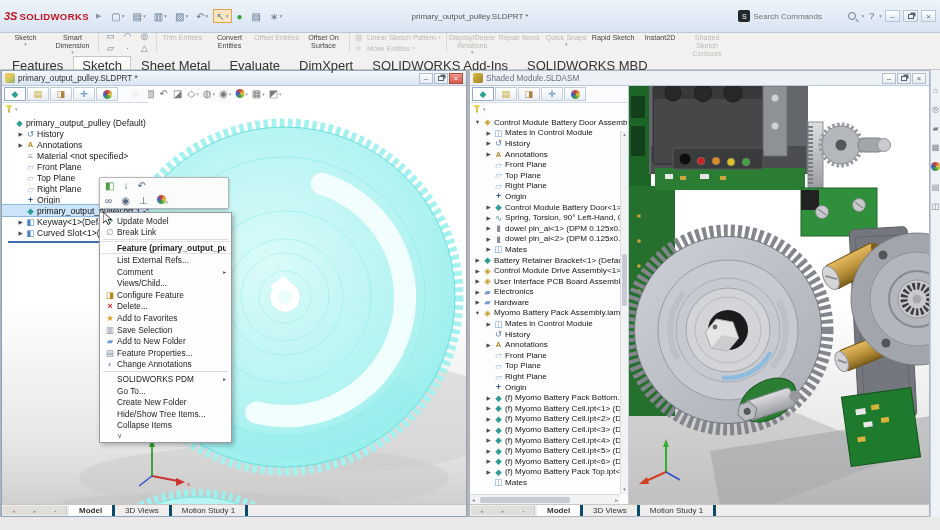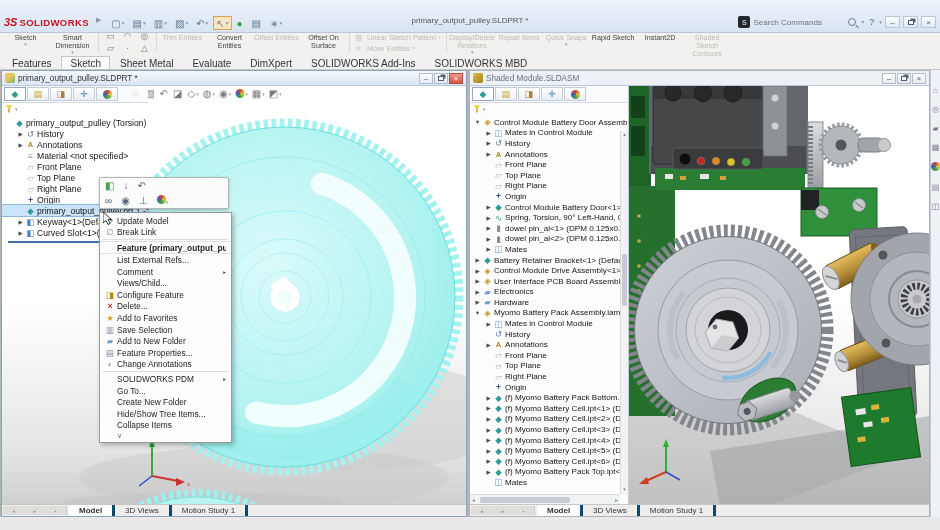--- a/index.html
+++ b/index.html
@@ -1,18 +1,18 @@
 <!DOCTYPE html>
 <html><head>
 <meta charset="utf-8">
 <style>
 *{margin:0;padding:0;box-sizing:border-box}
 .app{position:relative;width:940px;height:530px;font-family:"Liberation Sans",sans-serif;background:#e9e9e9;overflow:hidden;color:#222}
 
-.tb{position:absolute;left:0;top:0;right:0;height:18px;background:linear-gradient(#eef4fb,#d8e4f2);border-bottom:1px solid #b9c7d8;display:flex;align-items:flex-start;padding:16px 4px;gap:3px;z-index:40}
+.tb{position:absolute;left:0;top:0;right:0;height:18px;background:linear-gradient(#eef4fb,#d8e4f2);border-bottom:1px solid #b9c7d8;display:flex;align-items:center;padding:16px 4px;gap:3px;z-index:40}
 .logo{display:flex;align-items:baseline;gap:2px;flex:none}
 .logo .l3{color:#c41220;font-style:italic;font-weight:bold;font-size:11px}
 .logo .lw{color:#c41220;font-weight:bold;font-size:9.5px;letter-spacing:.4px}
 .flyout{color:#8a98a8;font-size:7px;margin:0 4px}
 .qat{display:flex;gap:2px}
 .qbtn{display:flex;align-items:center;height:14px;padding:0 2px;color:#62788e;font-size:10px;border:1px solid transparent}
 .qbtn.active{background:#fce6c0;border-color:#e0a352}
 .qbtn .crt{font-size:5.5px;color:#8a98a8;margin-left:1px}
 .title-center{position:absolute;left:300px;width:340px;text-align:center;font-size:8px;color:#555;pointer-events:none}
 .search{margin-left:auto;display:flex;align-items:center;gap:3px}
@@ -30,21 +30,21 @@
 .bigb{width:47px;flex:none;display:flex;flex-direction:column;align-items:center;padding-top:2px;color:#444;text-align:center;line-height:1.08;font-size:7.2px}
 .bigb .bico{height:13px;font-size:11px;color:#6c7b8d;line-height:13px}
 .bigb .crt{font-size:5px;color:#999}
 .bigb.disabled{color:#bcbab6}.bigb.disabled .bico{color:#cfcdc9}
 .egrid{display:grid;grid-template-columns:repeat(3,15px);grid-auto-rows:12px;align-content:center;gap:0 2px;color:#76828f;font-size:9px;text-align:center;padding:0 2px}
 .stack{display:flex;flex-direction:column;justify-content:center;gap:1px;padding:0 3px}
 .srow{display:flex;align-items:center;gap:2px;font-size:7.2px;color:#bcbab6;height:10px}
 .srow .sico{width:10px;font-size:8px;color:#cfcdc9}
 .srow .crt{font-size:5px;color:#cfcdc9}
 
-.rtabs{position:absolute;top:56px;left:0;right:0;height:14px;background:#f2f1ef;border-bottom:1px solid #c9c7c3;display:flex;padding-left:3px;font-size:10px;color:#333;z-index:30}
+.rtabs{position:absolute;top:56px;left:0;right:0;height:14px;background:#f2f1ef;border-bottom:1px solid #c9c7c3;display:flex;padding-left:3px;font-size:13px;color:#333;z-index:30}
 .rtab{padding:1px 8px 0;border:1px solid transparent;border-bottom:none;margin-right:1px}
 .rtab.active{background:#fbfbfa;border-color:#c9c7c3}
 
 .main{position:absolute;top:70px;left:0;right:0;bottom:13px;background:#b3b3b3}
 .win{position:absolute;top:0;bottom:0;border:1px solid #8ea4bd;background:#fff;overflow:hidden}
 .win-l{left:1px;width:466px}
 .win-r{left:469px;width:461px;border-color:#a9b5c3}
 .wt{position:absolute;top:0;left:0;right:0;height:15px;display:flex;align-items:center;gap:3px;padding:0 3px;font-size:8.2px;background:linear-gradient(#f3f8fd,#d9e6f4);border-bottom:1px solid #b9c7d8;color:#333;z-index:20}
 .win-r .wt{background:#edf1f6;color:#68707a}
 .doc-ico{width:10px;height:10px;border-radius:2px;background:linear-gradient(135deg,#e8c95a 40%,#7fb377);flex:none}
@@ -420,21 +420,21 @@
           </div>
         <div class="filterrow">
           <span class="fun"></span>
           <span class="fcrt">▾</span>
         </div>
         <div class="tree">
 
         <div class="trow" style="padding-left: 3px;">
               <span class="exp"></span>
               <span class="tico ti i-part">◆</span>
-              <span class="lbl">primary_output_pulley (Torsion)</span>
+              <span class="lbl">primary_output_pulley (Default)</span>
             </div>
             <div class="trow" style="padding-left: 14px;">
               <span class="exp">▶</span>
               <span class="tico ti i-history">↺</span>
               <span class="lbl">History</span>
             </div>
             <div class="trow" style="padding-left: 14px;">
               <span class="exp">▶</span>
               <span class="tico ti i-annotations">A</span>
               <span class="lbl">Annotations</span>

